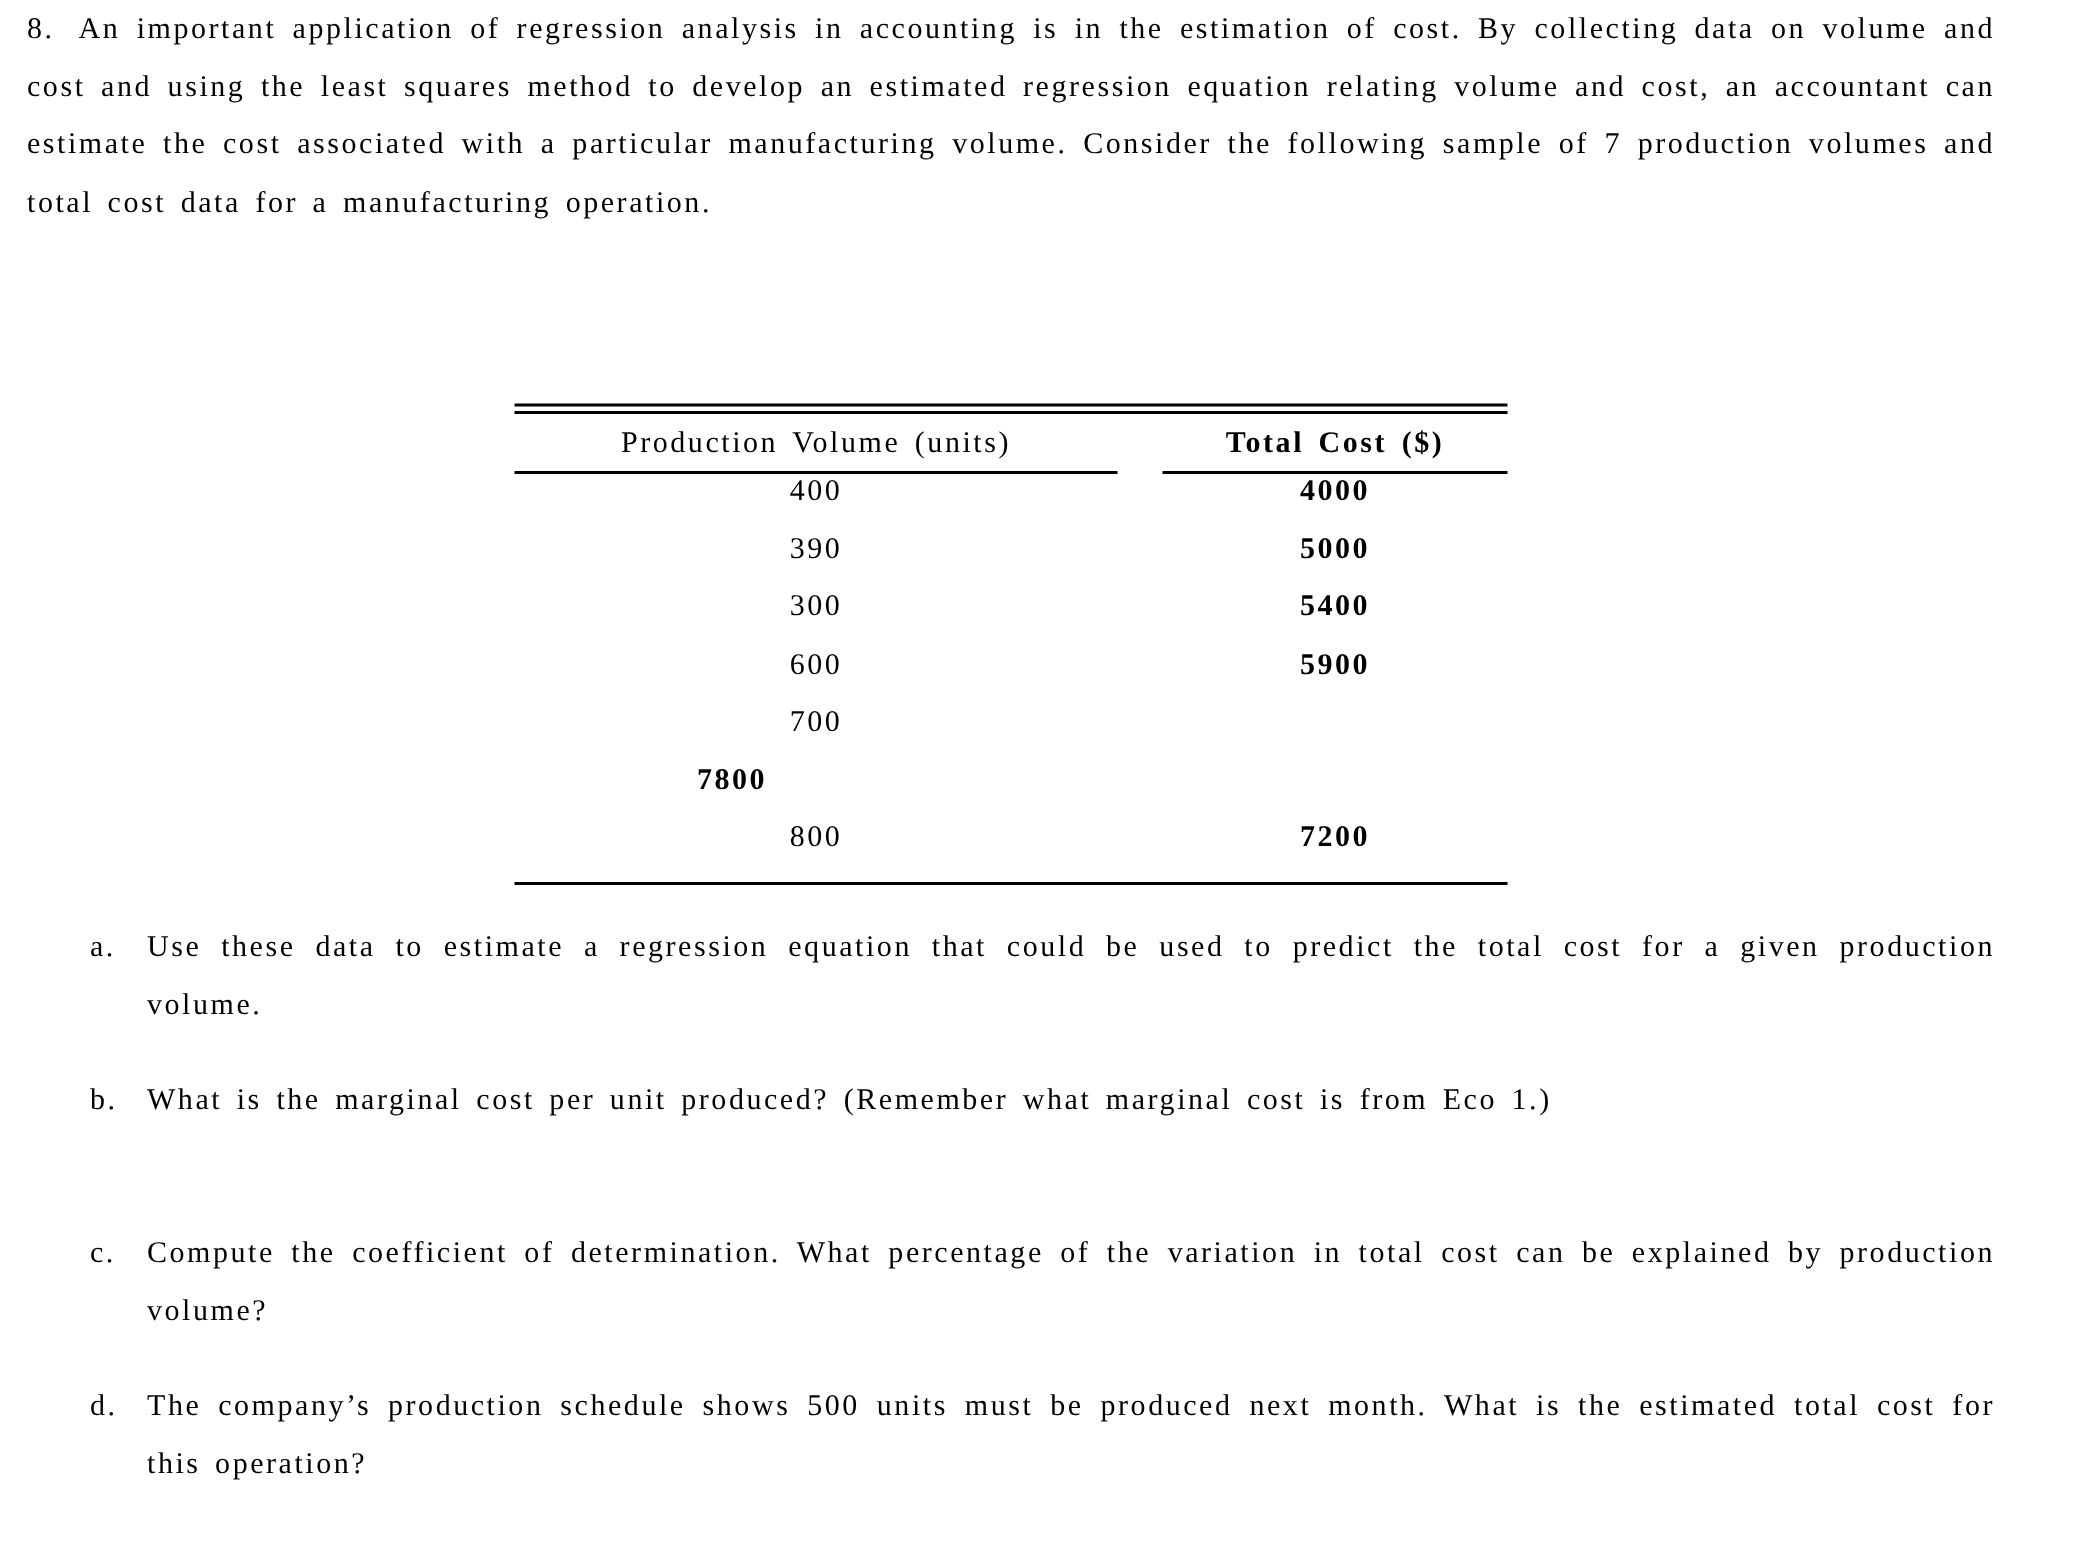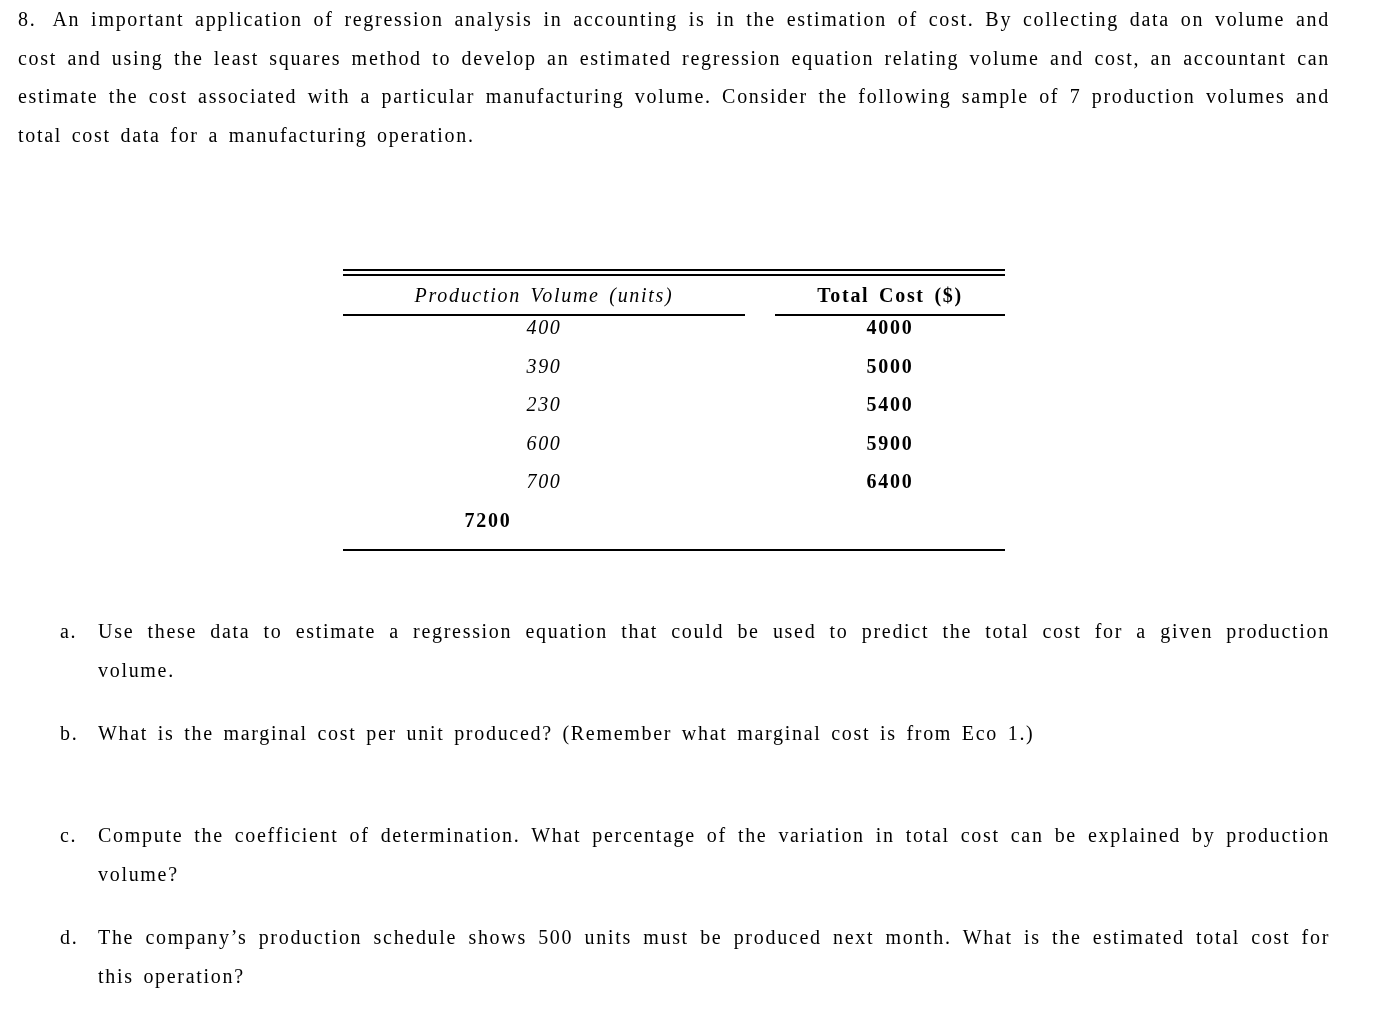--- a/index.html
+++ b/index.html
@@ -43,21 +43,21 @@
     height: 3px;
     border-top: 2px solid #000;
     border-bottom: 2px solid #000;
   }
   .rule-single {
     border-top: 2px solid #000;
     margin-top: 10px;
   }
   .trow { display: flex; }
   .tcell { text-align: center; }
-  .col1 { width: 402px; font-style: italic; }
+  .col1 { width: 402px; }
   .col2 { width: 230px; margin-left: 30px; font-weight: bold; }
   .thead .tcell {
     box-sizing: border-box;
     height: 40px;
     line-height: 38px;
     border-bottom: 2px solid #000;
   }
   .tbody-first { margin-top: -8px; justify-content: flex-end; }
   .tbody .tcell { line-height: 38.5px; }
 
@@ -99,34 +99,35 @@
     <div class="tbody">
       <div class="trow tbody-first">
         <div class="tcell col1">400</div>
         <div class="tcell col2">4000</div>
       </div>
       <div class="trow">
         <div class="tcell col1">390</div>
         <div class="tcell col2">5000</div>
       </div>
       <div class="trow">
-        <div class="tcell col1">230</div>
+        <div class="tcell col1">300</div>
         <div class="tcell col2">5400</div>
       </div>
       <div class="trow">
         <div class="tcell col1">600</div>
         <div class="tcell col2">5900</div>
       </div>
       <div class="trow">
         <div class="tcell col1">700</div>
-        <div class="tcell col2">6400</div>
       </div>
       <div class="trow">
+        <div class="tcell col2">7800</div>
       </div>
       <div class="trow">
+        <div class="tcell col1">800</div>
         <div class="tcell col2">7200</div>
       </div>
     </div>
 
     <div class="rule-single"></div>
   </div>
 
   <div class="questions">
     <div class="qitem">
       <span class="qlabel">a.</span>

